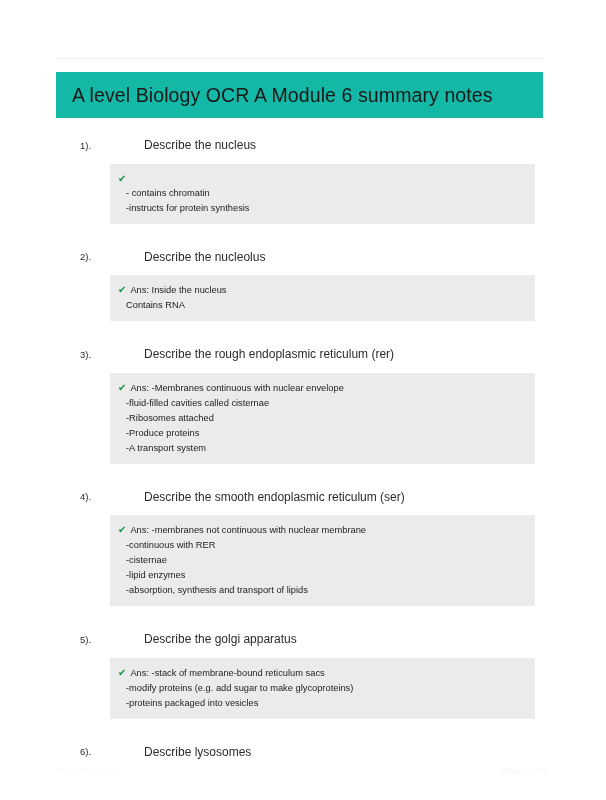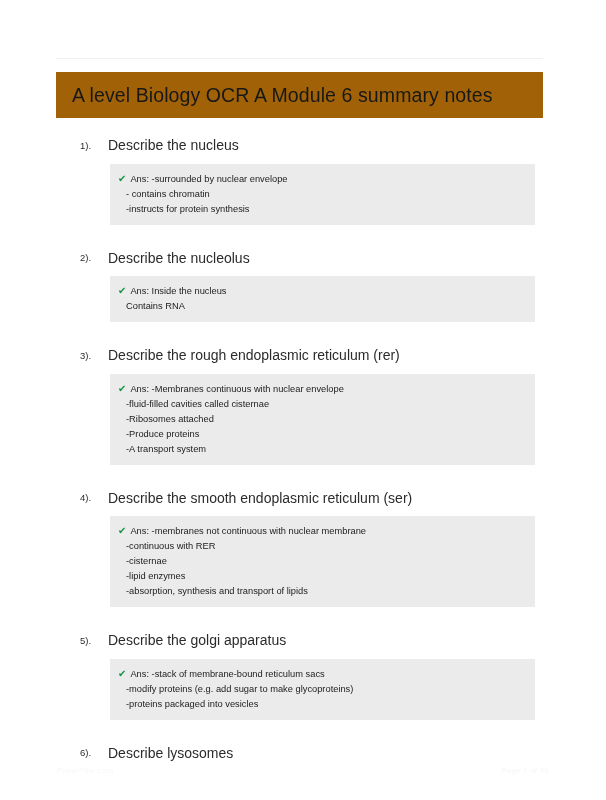--- a/index.html
+++ b/index.html
@@ -32,21 +32,21 @@
     height: 1px;
     background: #f0f0f2;
   }
 
   .title-bar {
     position: absolute;
     left: 56px;
     top: 72px;
     width: 487px;
     height: 46px;
-    background: #a16207;
+    background: #14b8a6;
     display: flex;
     align-items: center;
   }
   .title-text {
     font-size: 19.5px;
     font-weight: 400;
     color: #181818;
     letter-spacing: 0.1px;
     padding-left: 16px;
     white-space: nowrap;
@@ -71,24 +71,25 @@
   }
   .q-num {
     width: 28px;
     flex: 0 0 28px;
     font-size: 9.5px;
     color: #2b2b2b;
     line-height: 14px;
     padding-top: 0.5px;
   }
   .q-text {
-    font-size: 14px;
+    font-size: 12px;
     color: #2b2b2b;
     line-height: 14px;
     white-space: nowrap;
+    margin-left: 36px;
   }
 
   .ans-box {
     margin-top: 11px;
     margin-left: 110px;
     width: 425px;
     background: #ebebeb;
     box-sizing: border-box;
     padding: 7px 0 8px 0;
   }
@@ -152,21 +153,20 @@
 
   <div class="content" id="qa-list">
       <div class="qa-block">
         <div class="q-row">
           <div class="q-num">1).</div>
           <div class="q-text">Describe the nucleus</div>
         </div>
         <div class="ans-box">
           <div class="ans-line first">
             <span class="check-icon">✔</span>
-            <span>Ans: -surrounded by nuclear envelope</span>
           </div>
           <div class="ans-line">- contains chromatin</div>
           <div class="ans-line">-instructs for protein synthesis</div>
         </div>
         <div class="spacer-after-box"></div>
       </div>
       <div class="qa-block">
         <div class="q-row">
           <div class="q-num">2).</div>
           <div class="q-text">Describe the nucleolus</div>

